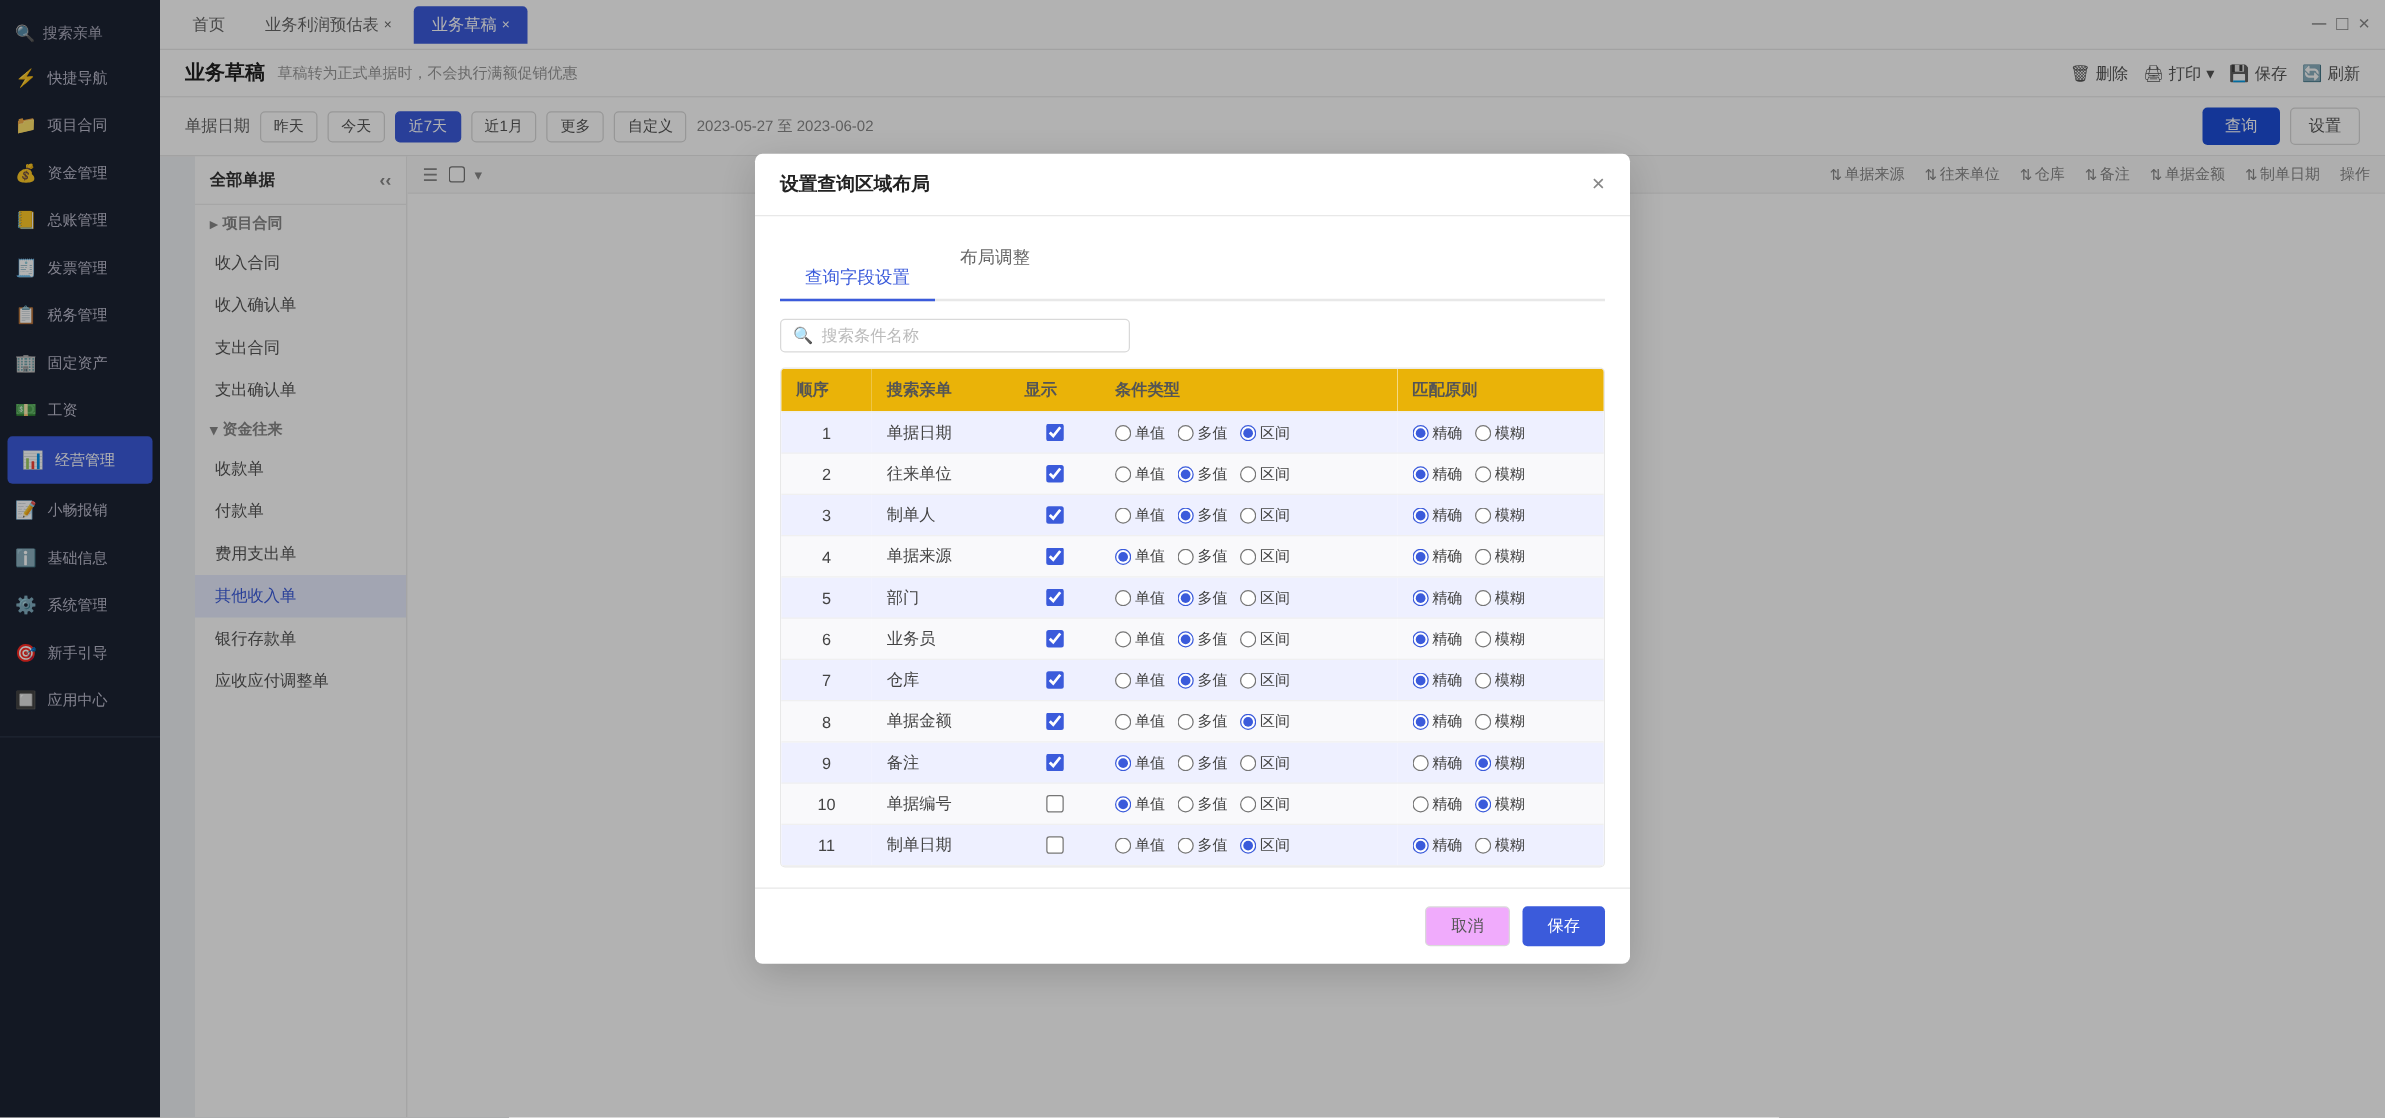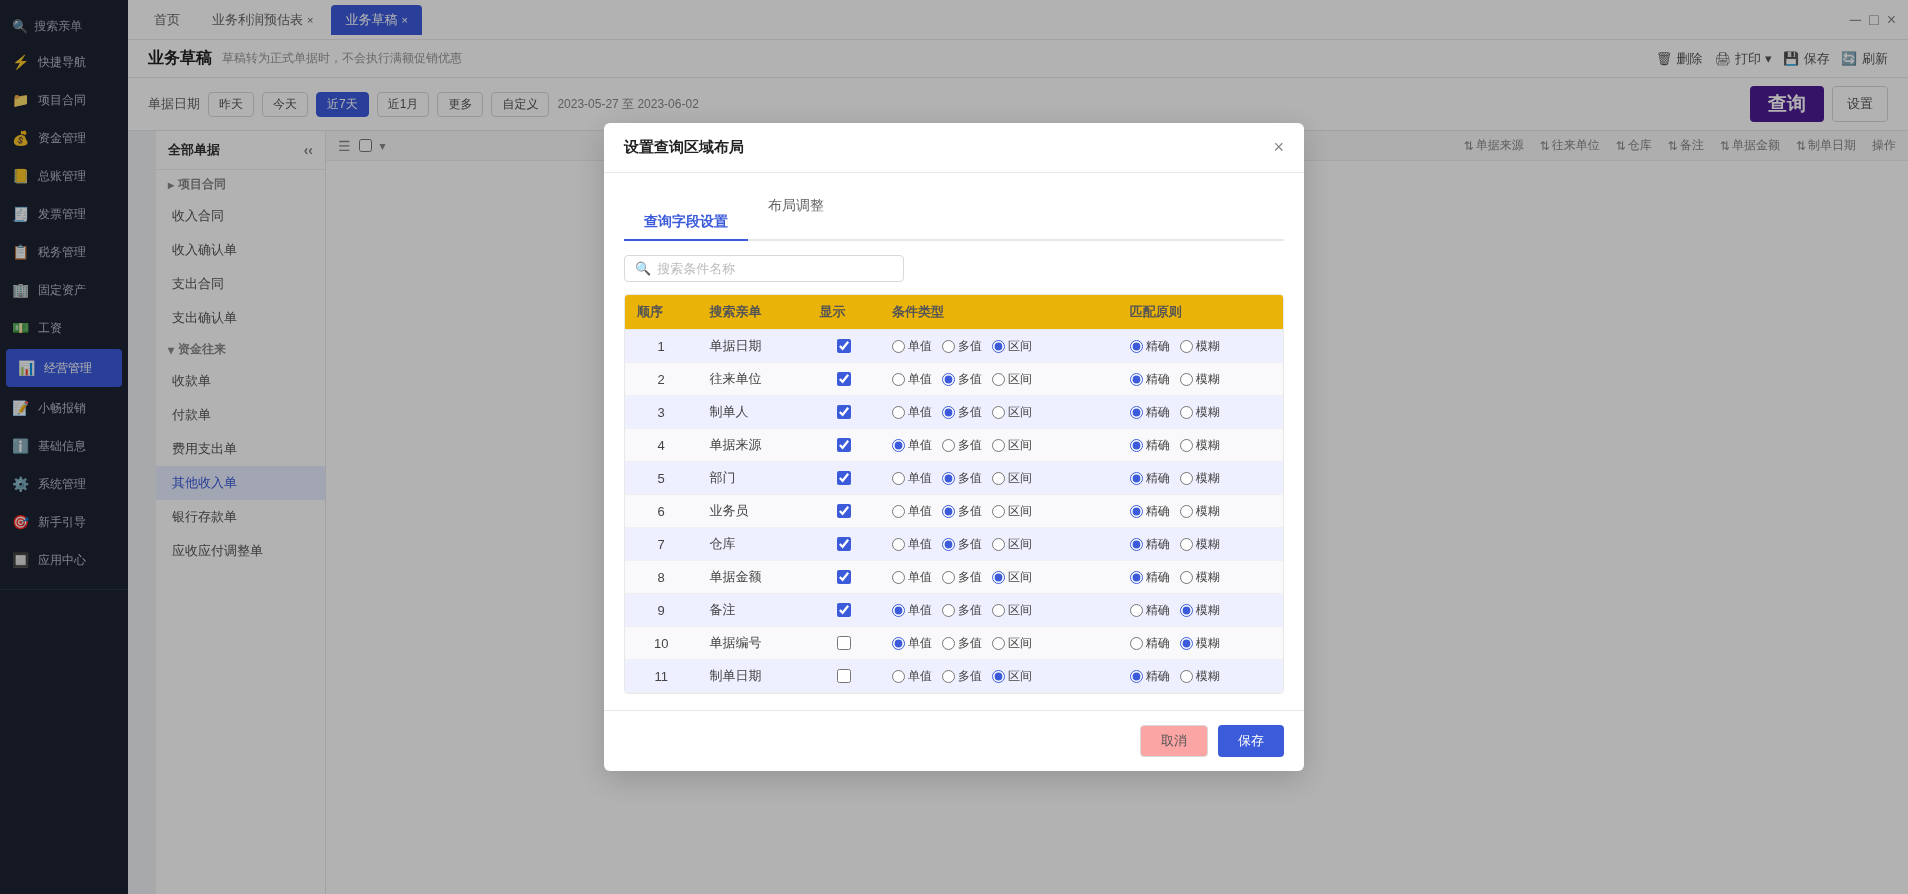--- a/index.html
+++ b/index.html
@@ -34,21 +34,21 @@
     .page-subtitle { font-size: 12px; color: #999; }
     .page-actions { display: flex; align-items: center; gap: 12px; font-size: 13px; color: #555; }
     .page-action-btn { display: flex; align-items: center; gap: 4px; cursor: pointer; color: #555; }
 
     
     .filter-bar { background: #fff; padding: 8px 20px; border-bottom: 1px solid #e8e8e8; display: flex; align-items: center; gap: 8px; flex-wrap: wrap; }
     .filter-label { color: #666; font-size: 13px; }
     .filter-btn { padding: 3px 10px; border-radius: 4px; border: 1px solid #d9d9d9; cursor: pointer; font-size: 12px; color: #555; background: #fff; }
     .filter-btn.active { background: #3b5bdb; color: #fff; border-color: #3b5bdb; }
     .date-range { font-size: 12px; color: #888; }
-    .query-btn { margin-left: auto; background: #4c1d95; color: #fff; border: none; padding: 5px 18px; border-radius: 4px; cursor: pointer; font-size: 19px; font-weight: bold; }
+    .query-btn { margin-left: auto; background: #1d4ed8; color: #fff; border: none; padding: 5px 18px; border-radius: 4px; cursor: pointer; font-size: 13px; }
     .set-btn { background: #fff; color: #555; border: 1px solid #d9d9d9; padding: 5px 14px; border-radius: 4px; cursor: pointer; font-size: 13px; }
 
     
     .content-area { flex: 1; display: flex; overflow: hidden; position: relative; margin-left: 28px; }
 
     
     .left-panel { width: 170px; background: #fff; border-right: 1px solid #e8e8e8; overflow-y: auto; flex-shrink: 0; }
     .left-panel-header { padding: 10px 12px; font-size: 13px; font-weight: bold; border-bottom: 1px solid #eee; display: flex; align-items: center; justify-content: space-between; }
     .left-panel-item { padding: 8px 16px; font-size: 13px; cursor: pointer; color: #555; }
     .left-panel-item.active { background: #e8edff; color: #3b5bdb; }
@@ -71,21 +71,21 @@
 
     
     .overlay { position: fixed; inset: 0; background: rgba(0,0,0,0.3); z-index: 100; display: flex; align-items: center; justify-content: center; }
     .modal { background: #fff; border-radius: 6px; width: 700px; max-height: 660px; display: flex; flex-direction: column; box-shadow: 0 8px 32px rgba(0,0,0,0.18); }
     .modal-header { display: flex; align-items: center; justify-content: space-between; padding: 14px 20px; border-bottom: 1px solid #e8e8e8; }
     .modal-title { font-size: 15px; font-weight: bold; color: #222; }
     .modal-close { cursor: pointer; font-size: 18px; color: #888; }
     .modal-body { flex: 1; overflow: hidden; display: flex; flex-direction: column; padding: 16px 20px; }
     .modal-tabs { display: flex; gap: 0; border-bottom: 2px solid #e8e8e8; margin-bottom: 14px; }
     .modal-tab { padding: 8px 20px; font-size: 14px; cursor: pointer; color: #666; border-bottom: 2px solid transparent; margin-bottom: -2px; }
-    .modal-tab.active { color: #3b5bdb; border-bottom-color: #3b5bdb; font-weight: bold; margin-top: 16px; }
+    .modal-tab.active { color: #3b5bdb; border-bottom-color: #3b5bdb; font-weight: normal; margin-top: 16px; }
     .modal-search { display: flex; align-items: center; border: 1px solid #d9d9d9; border-radius: 4px; padding: 5px 10px; gap: 6px; margin-bottom: 12px; width: 280px; }
     .modal-search input { border: none; outline: none; font-size: 13px; color: #555; width: 220px; }
     .modal-search input::placeholder { color: #bbb; }
 
     
     .modal-table { flex: 1; overflow-y: auto; border: 1px solid #e8e8e8; border-radius: 4px; }
     .modal-table table { width: 100%; border-collapse: collapse; }
     .modal-table thead th { background: #eab308; padding: 8px 12px; font-size: 13px; color: #555; font-weight: bold; border-bottom: 1px solid #e8e8e8; text-align: left; position: sticky; top: 0; z-index: 1; }
     .modal-table tbody tr { border-bottom: 1px solid #f0f0f0; }
     .modal-table tbody tr:nth-child(even) { background: #f9f9fb; }
@@ -95,21 +95,21 @@
 
     .radio-group { display: flex; align-items: center; gap: 10px; }
     .radio-option { display: flex; align-items: center; gap: 3px; font-size: 12px; cursor: pointer; }
     .radio-option input[type=radio] { accent-color: #3b5bdb; cursor: pointer; }
 
     .checkbox-cell { display: flex; align-items: center; justify-content: center; }
     .checkbox-cell input[type=checkbox] { accent-color: #3b5bdb; width: 14px; height: 14px; cursor: pointer; }
 
     
     .modal-footer { padding: 14px 20px; border-top: 1px solid #e8e8e8; display: flex; justify-content: flex-end; gap: 10px; }
-    .btn-cancel { padding: 6px 20px; border: 1px solid #d9d9d9; border-radius: 4px; background: #fca5a5; color: #555; cursor: pointer; font-size: 13px; }
+    .btn-cancel { padding: 6px 20px; border: 1px solid #d9d9d9; border-radius: 4px; background: #f0abfc; color: #555; cursor: pointer; font-size: 13px; }
     .btn-save { padding: 6px 20px; border: none; border-radius: 4px; background: #3b5bdb; color: #fff; cursor: pointer; font-size: 13px; }
 
     
     ::-webkit-scrollbar { width: 6px; height: 6px; }
     ::-webkit-scrollbar-track { background: #f1f1f1; }
     ::-webkit-scrollbar-thumb { background: #ccc; border-radius: 3px; }
 
     .collapse-btn { cursor: pointer; color: #888; font-size: 14px; }
   </style>
 </head>

